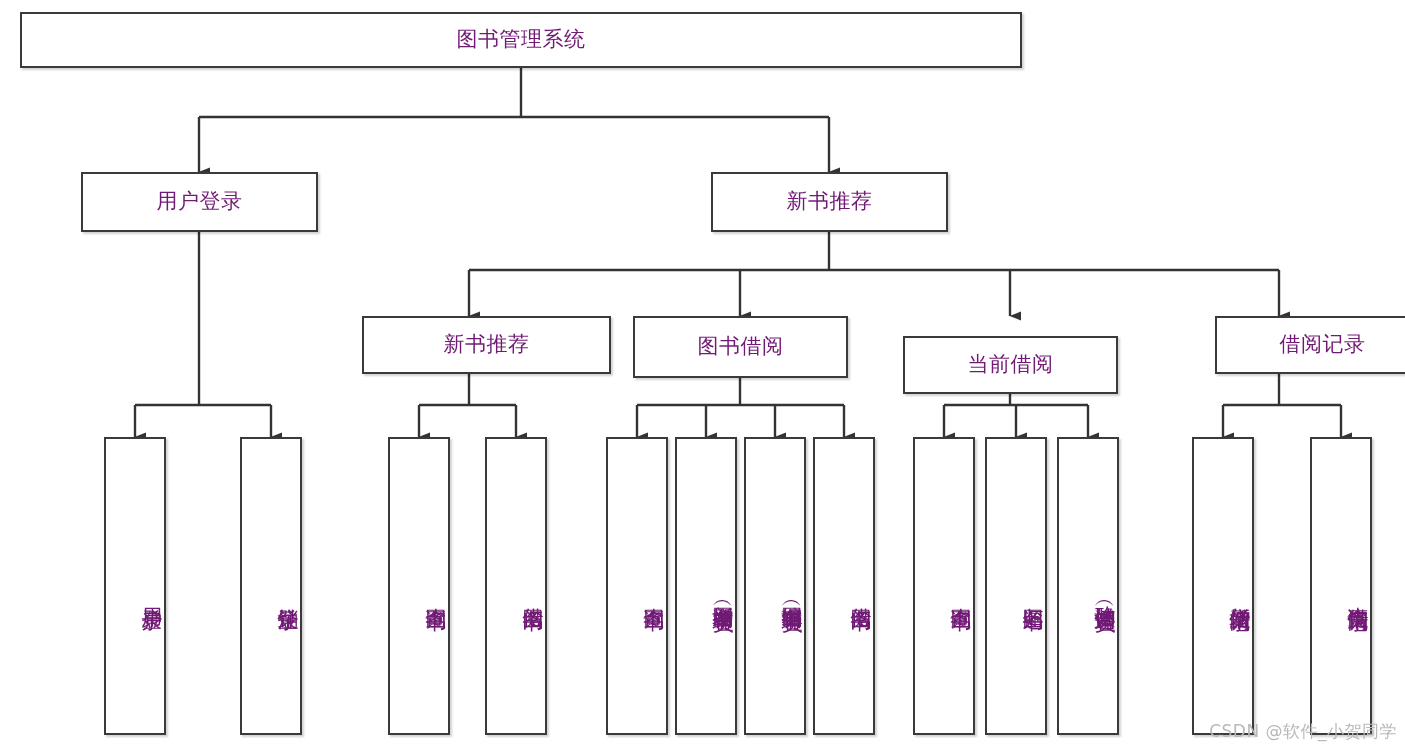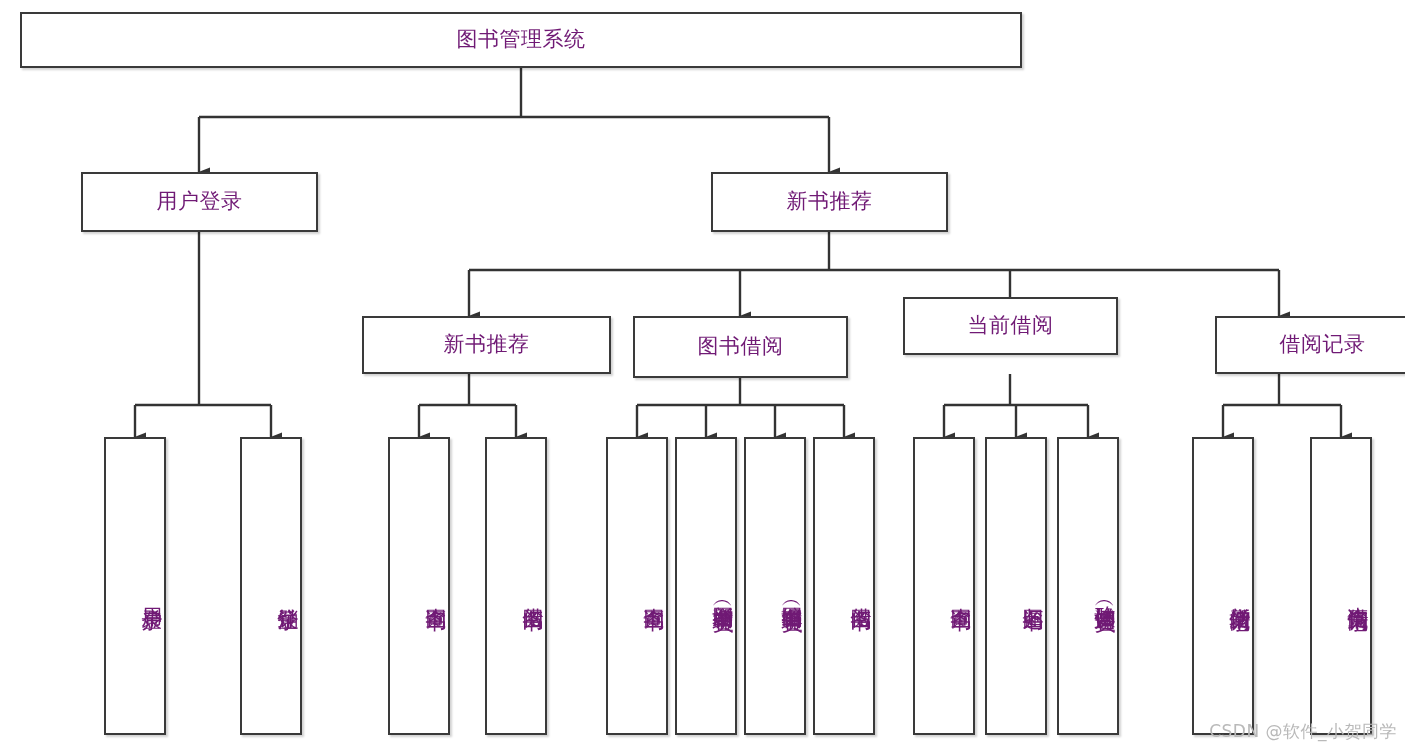--- a/index.html
+++ b/index.html
@@ -129,21 +129,21 @@
       </div>
     </div>
 
   <div id="level3-container">
       <div class="node node-h" style="left: 362px; top: 316px; width: 249px; height: 58px;">
         <span>新书推荐</span>
       </div>
       <div class="node node-h" style="left: 633px; top: 316px; width: 215px; height: 62px;">
         <span>图书借阅</span>
       </div>
-      <div class="node node-h" style="left: 903px; top: 297px; width: 215px; height: 58px;">
+      <div class="node node-h" style="left: 903px; top: 336px; width: 215px; height: 58px;">
         <span>当前借阅</span>
       </div>
       <div class="node node-h" style="left: 1172px; top: 316px; width: 215px; height: 58px; margin-left: 43px;">
         <span>借阅记录</span>
       </div>
     </div>
 
   <div id="leaf-container">
       <div class="node node-v" style="left: 104px; top: 437px; width: 62px; height: 298px;">
         <span>用户登录</span>

